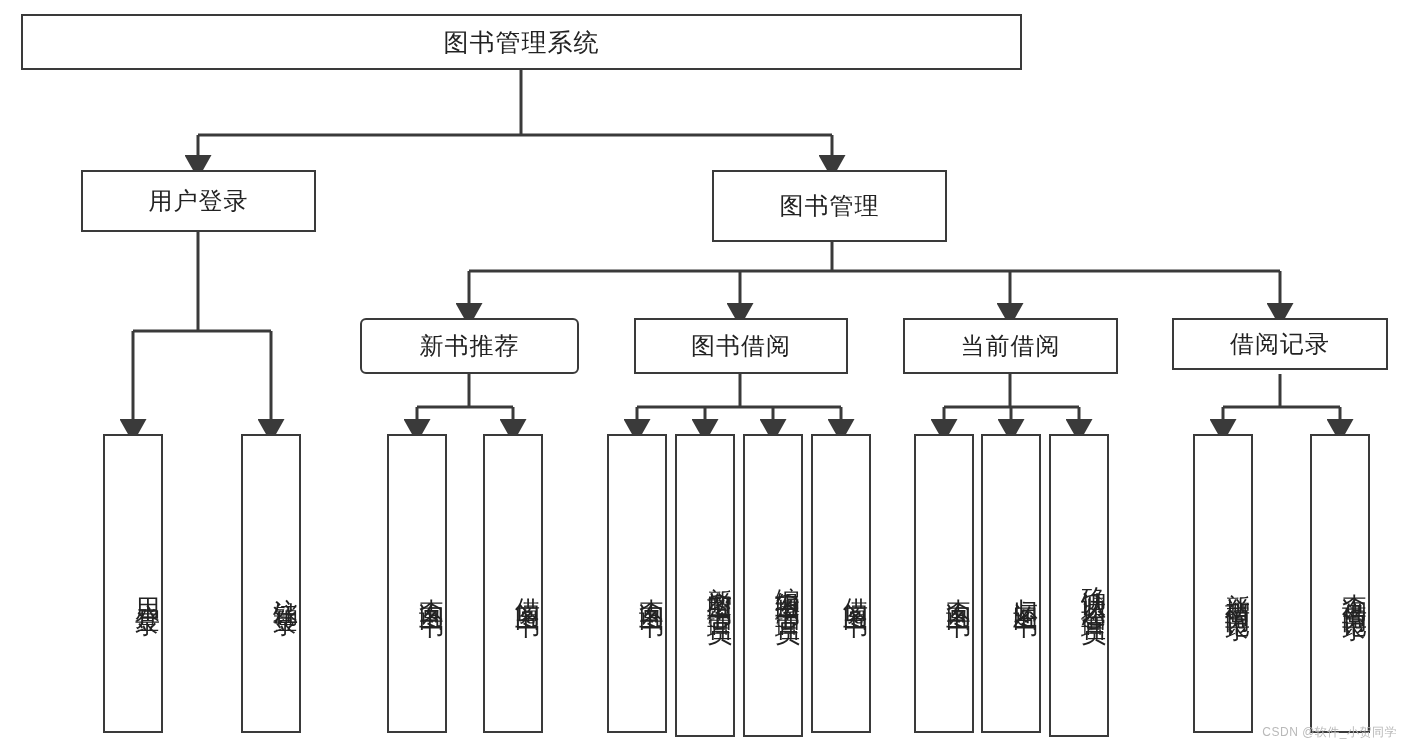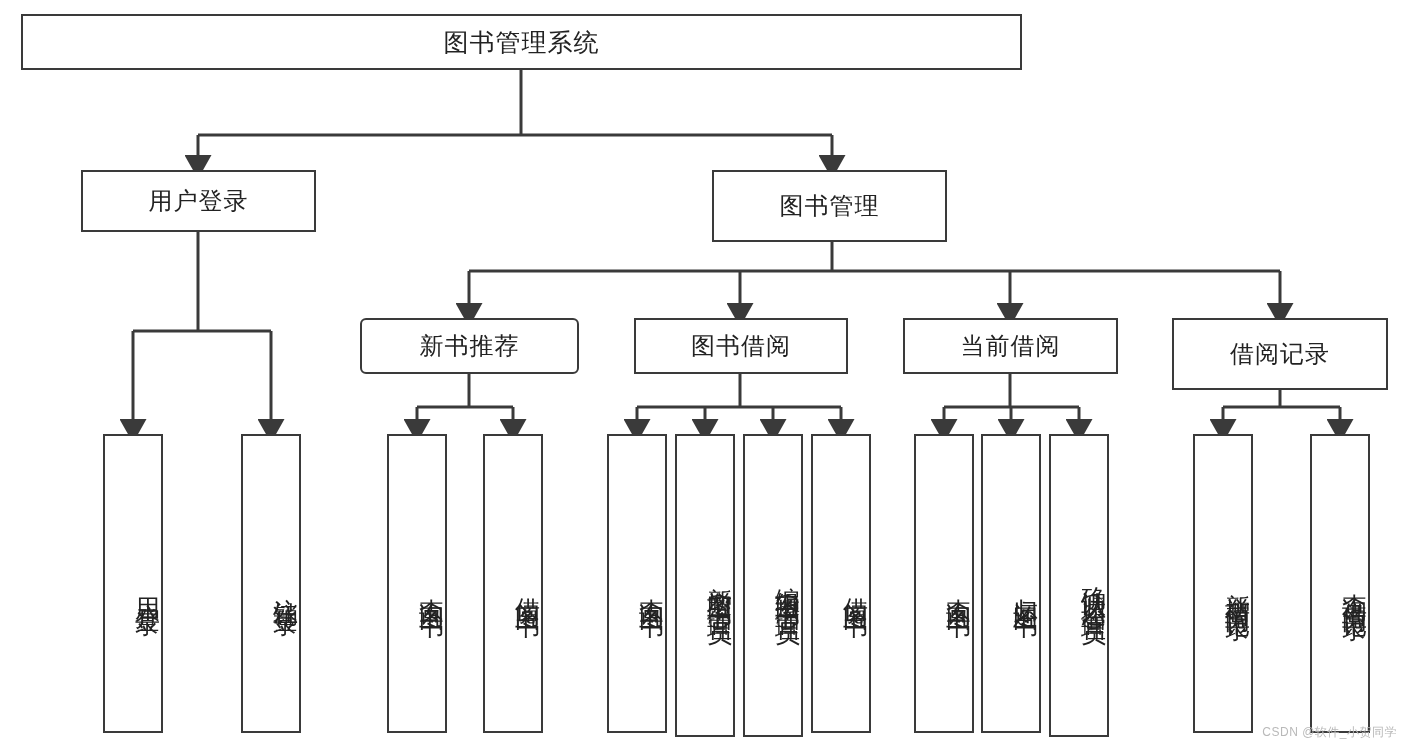--- a/index.html
+++ b/index.html
@@ -138,21 +138,21 @@
 
   <div class="node horiz" style="left:360px; top:318px; width:219px; height:56px;border-radius:6px;">
     <span>新书推荐</span>
   </div>
   <div class="node horiz" style="left:634px; top:318px; width:214px; height:56px;">
     <span>图书借阅</span>
   </div>
   <div class="node horiz" style="left:903px; top:318px; width:215px; height:56px;">
     <span>当前借阅</span>
   </div>
-  <div class="node horiz" style="left:1172px; top:318px; width:216px; height:72px;">
+  <div class="node horiz" style="left:1172px; top:318px; width:216px; height:52px;">
     <span>借阅记录</span>
   </div>
 
   <div class="node vert" style="left:103px; top:434px; width:60px; height:299px;">
     <span class="vtext">用户登录</span>
   </div>
   <div class="node vert" style="left:241px; top:434px; width:60px; height:299px;">
     <span class="vtext">注销登录</span>
   </div>
 

